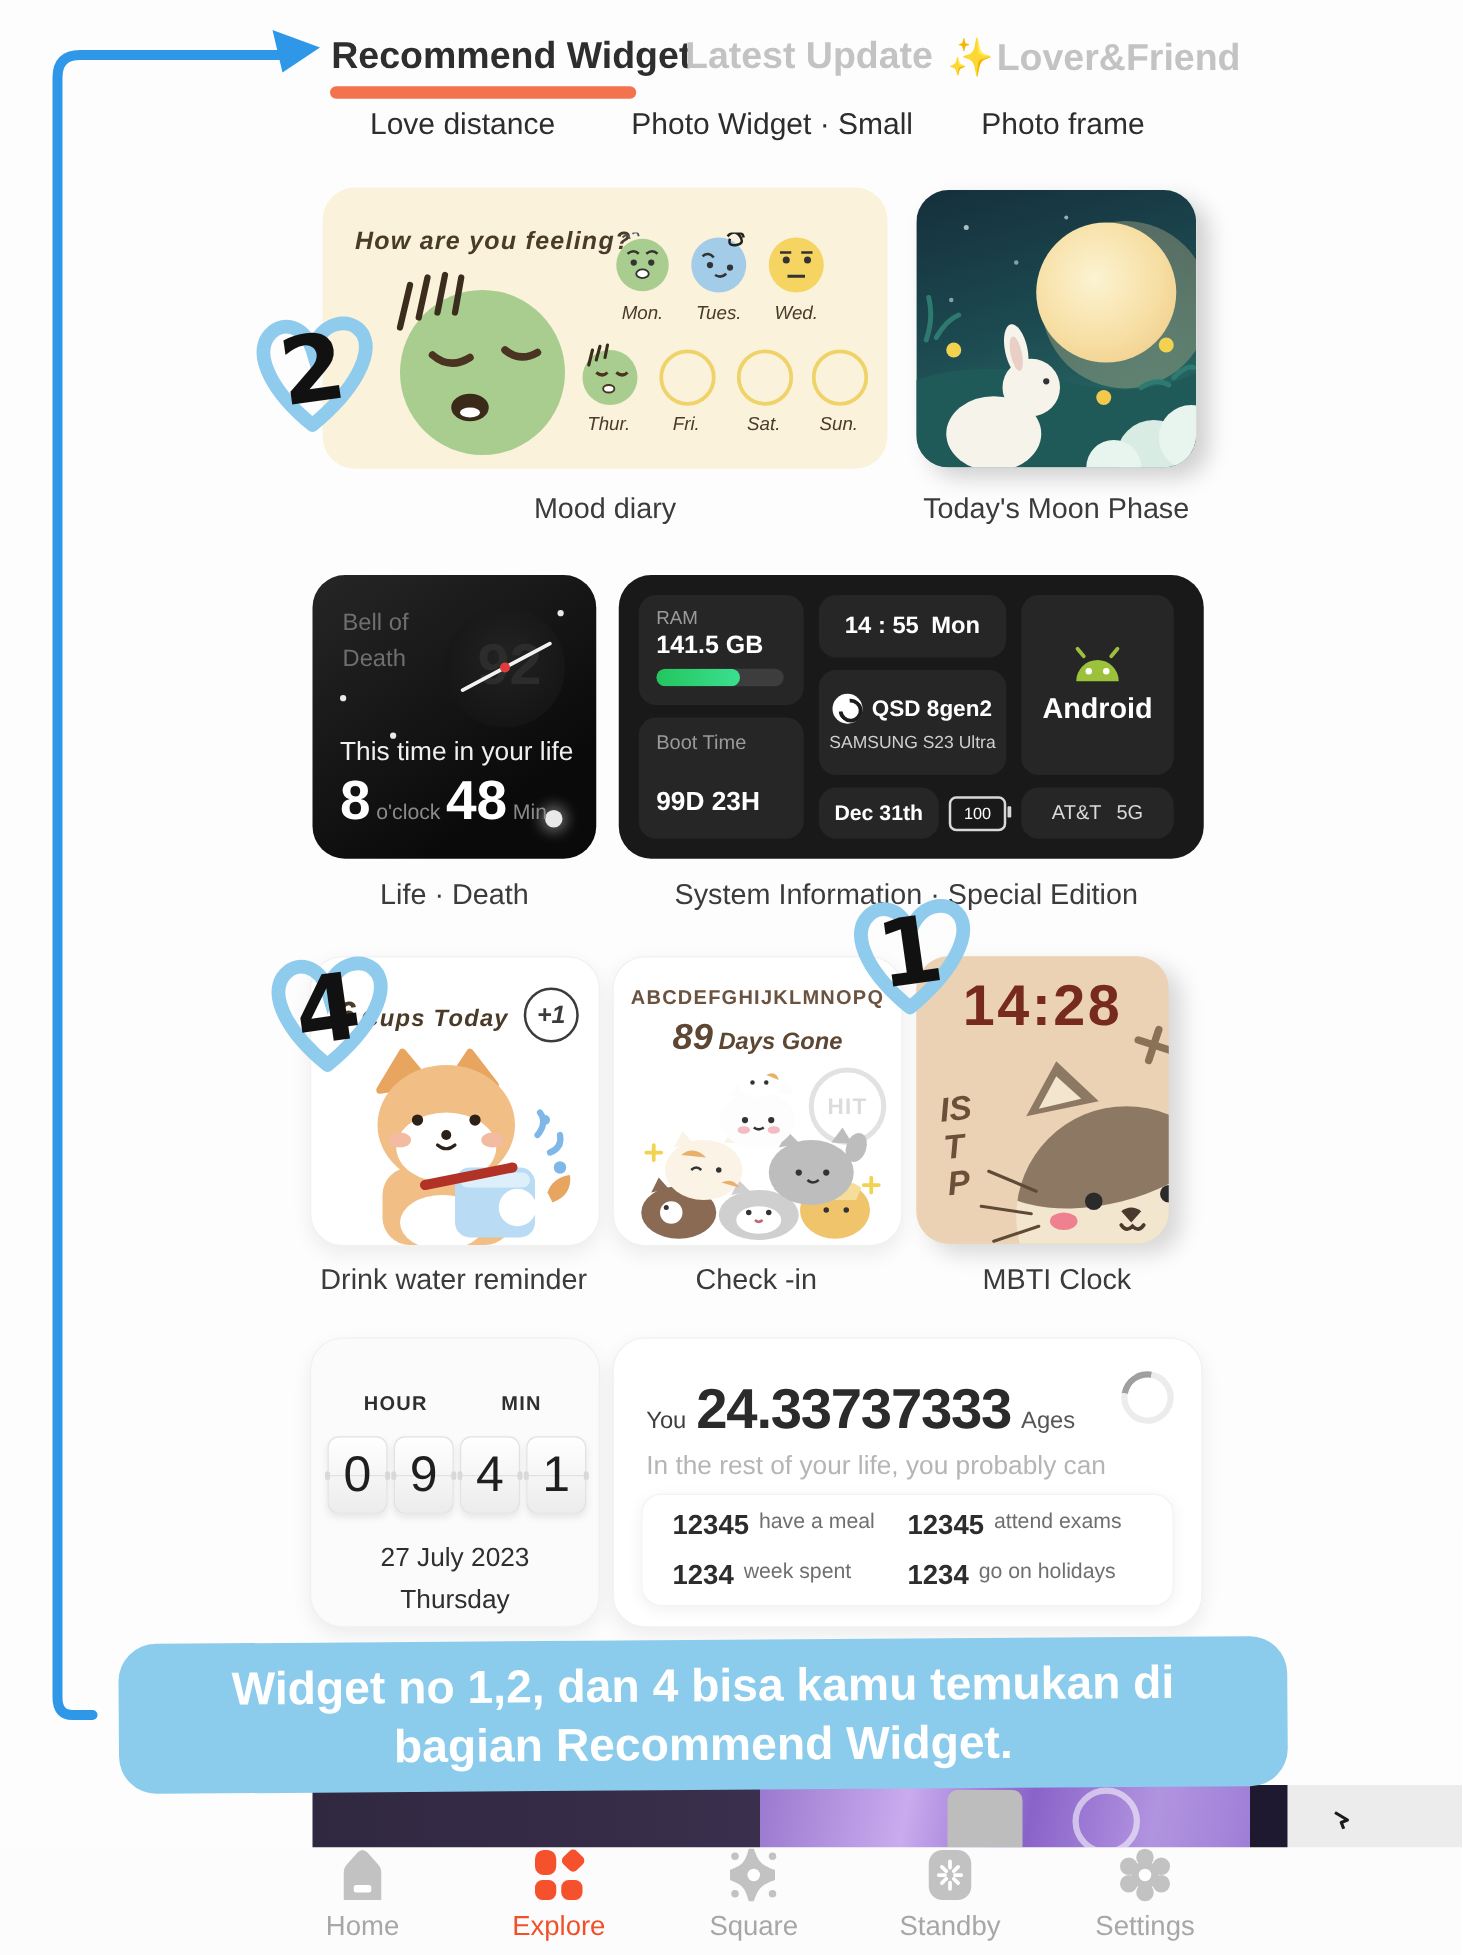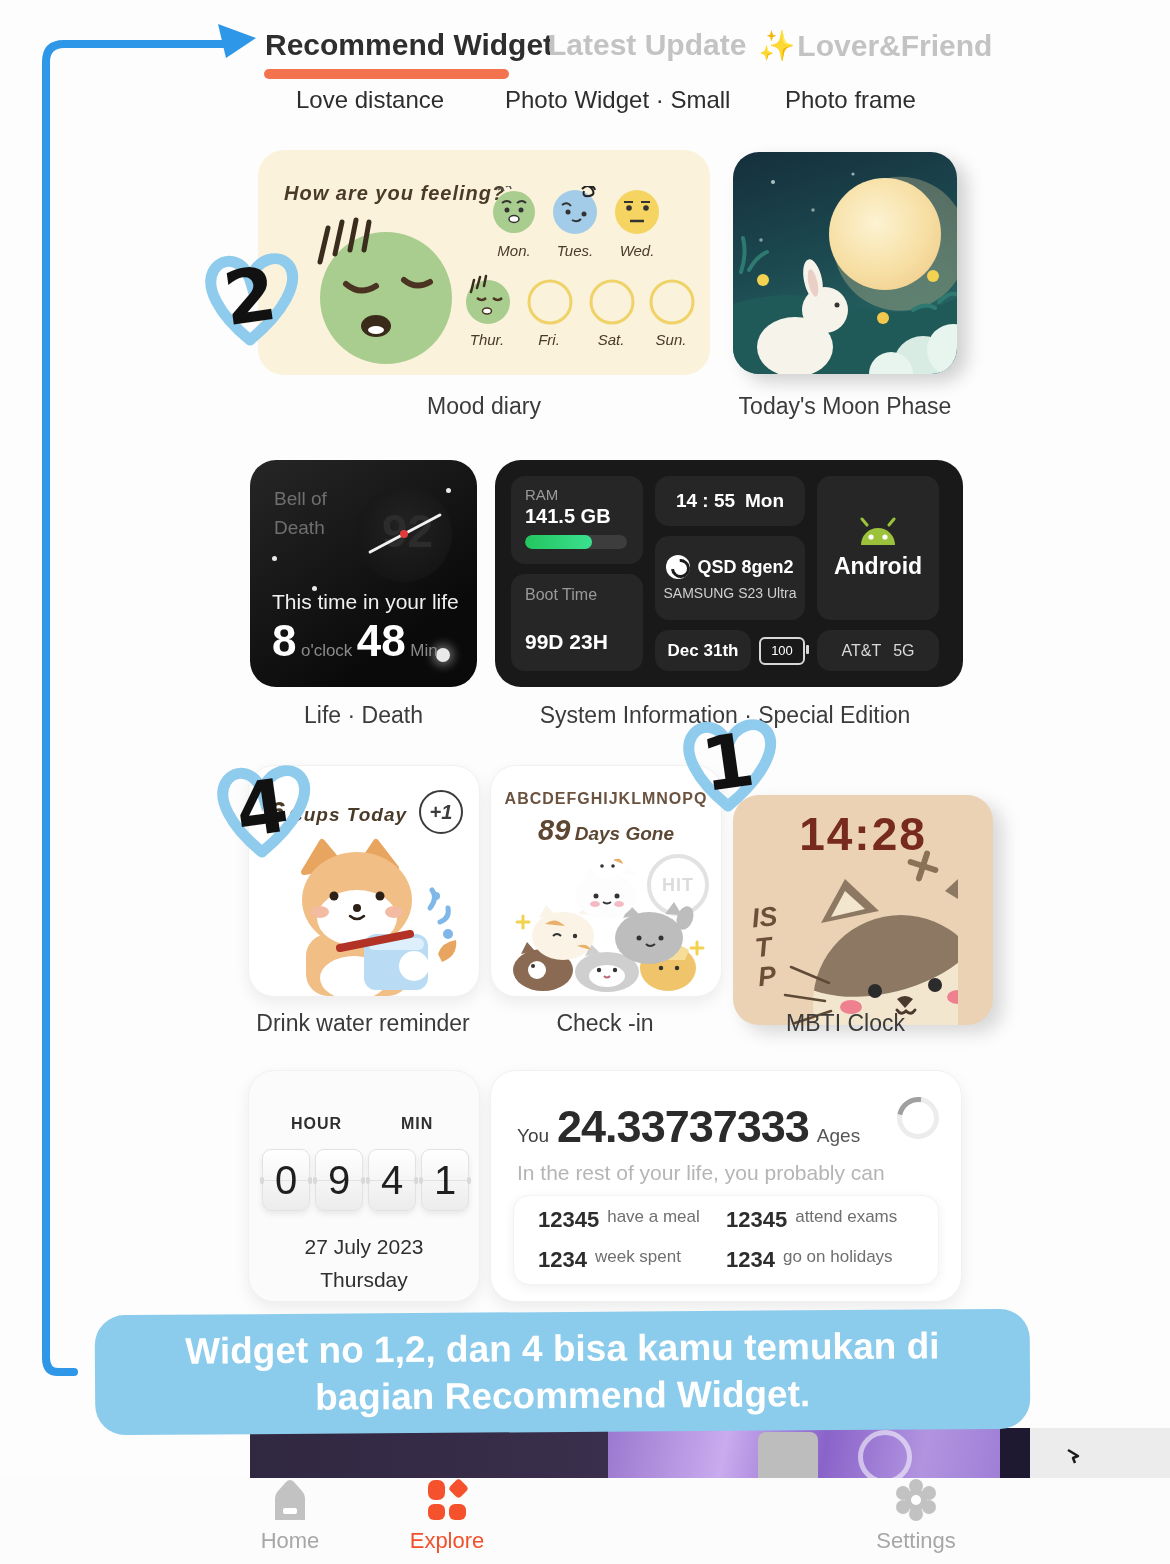--- a/index.html
+++ b/index.html
@@ -77,21 +77,21 @@
   .cuptext{font-size:19px;font-style:italic;font-weight:600;letter-spacing:1px;}
   .plus1{position:absolute;right:16px;top:24px;width:40px;height:40px;border:2.5px solid #3b3b3b;border-radius:50%;
          display:flex;align-items:center;justify-content:center;font-size:20px;font-style:italic;font-weight:700;color:#3b3b3b;}
   .checkin{left:490px;top:765px;width:230px;height:230px;}
   .alpha{position:absolute;left:0;top:24px;width:100%;text-align:center;font-size:16px;font-weight:700;color:#6b5340;letter-spacing:1px;}
   .daysgone{position:absolute;left:0;top:48px;width:100%;text-align:center;color:#5d4733;}
   .daysnum{font-size:29px;font-weight:700;font-style:italic;}
   .daystxt{font-size:19px;font-style:italic;font-weight:600;}
   .hit{position:absolute;right:12px;top:88px;width:54px;height:54px;border:4px solid #e2e2e2;border-radius:50%;
        display:flex;align-items:center;justify-content:center;color:#dcdcdc;font-weight:700;font-size:18px;letter-spacing:1px;}
-  .mbti{left:733px;top:795px;width:225px;height:230px;background:#EBD2B4;overflow:hidden;box-shadow:10px 8px 18px rgba(0,0,0,.15);padding-left:35px;}
+  .mbti{left:733px;top:765px;width:202px;height:230px;background:#EBD2B4;overflow:hidden;box-shadow:10px 8px 18px rgba(0,0,0,.15);}
   .mbti-time{position:absolute;left:0;top:12px;width:100%;text-align:center;font-size:46px;font-weight:800;color:#772b1e;letter-spacing:2px;}
   .istp{position:absolute;left:22px;top:108px;width:26px;font-size:27px;font-weight:700;color:#6b4f38;word-break:break-all;line-height:1.1;transform:rotate(-6deg);font-style:italic;}
 
   
   .flip{left:248px;top:1070px;width:230px;height:230px;background:#fbfbfb;}
   .fl-lab{position:absolute;top:44px;font-size:16px;font-weight:700;letter-spacing:1px;color:#2f2f2f;}
   .digits{position:absolute;left:13px;top:78px;display:flex;gap:5px;}
   .digit{width:46px;height:60px;border-radius:9px;background:linear-gradient(#ffffff,#ececec);border:1px solid #e2e2e2;
          box-shadow:0 3px 6px rgba(0,0,0,.08);display:flex;align-items:center;justify-content:center;
          font-size:40px;color:#1f1f1f;position:relative;}
@@ -516,20 +516,40 @@
     </div>
     <div class="nav-item active" style="left:377px;">
       <svg width="46" height="44" viewBox="0 0 46 44">
         <rect x="4" y="2" width="17" height="20" rx="7" fill="#F4512C"></rect>
         <rect x="27" y="3" width="15" height="15" rx="4" fill="#F4512C" transform="rotate(45 34.5 10.5)"></rect>
         <rect x="4" y="26" width="17" height="16" rx="6" fill="#F4512C"></rect>
         <rect x="25" y="26" width="17" height="16" rx="6" fill="#F4512C"></rect>
       </svg>
       <div class="lab">Explore</div>
     </div>
+    <div class="nav-item" style="left:533px;">
+      <svg width="46" height="44" viewBox="0 0 46 44">
+        <path d="M23,1 C27,12 29,14 40,18 L40,26 C29,30 27,32 23,43 L19,43 C16,32 14,30 4,26 L4,18 C14,14 16,12 19,1 Z" fill="#C2C2C2" transform="rotate(0 23 22)"></path>
+        <circle cx="23" cy="22" r="5" fill="#fff"></circle>
+        <circle cx="8" cy="7" r="3" fill="#C2C2C2"></circle>
+          <circle cx="38" cy="7" r="3" fill="#C2C2C2"></circle>
+        <circle cx="8" cy="37" r="3" fill="#C2C2C2"></circle>
+          <circle cx="38" cy="37" r="3" fill="#C2C2C2"></circle>
+      </svg>
+      <div class="lab">Square</div>
+    </div>
+    <div class="nav-item" style="left:690px;">
+      <svg width="46" height="44" viewBox="0 0 46 44">
+        <rect x="6" y="2" width="34" height="40" rx="11" fill="#C2C2C2"></rect>
+        <g stroke="#fff" stroke-width="3" stroke-linecap="round">
+          <path d="M23,11 v5 M23,28 v5 M14,22 h5 M27,22 h5 M16.5,15.5 l3.5,3.5 M26,25 l3.5,3.5 M29.5,15.5 L26,19 M20,25 l-3.5,3.5"></path>
+        </g>
+      </svg>
+      <div class="lab">Standby</div>
+    </div>
     <div class="nav-item" style="left:846px;">
       <svg width="46" height="44" viewBox="0 0 46 44">
         <g fill="#C2C2C2">
           <circle cx="23" cy="8" r="7"></circle>
             <circle cx="23" cy="36" r="7"></circle>
           <circle cx="10" cy="15" r="7"></circle>
             <circle cx="36" cy="15" r="7"></circle>
           <circle cx="10" cy="29" r="7"></circle>
             <circle cx="36" cy="29" r="7"></circle>
           <circle cx="23" cy="22" r="11"></circle>

